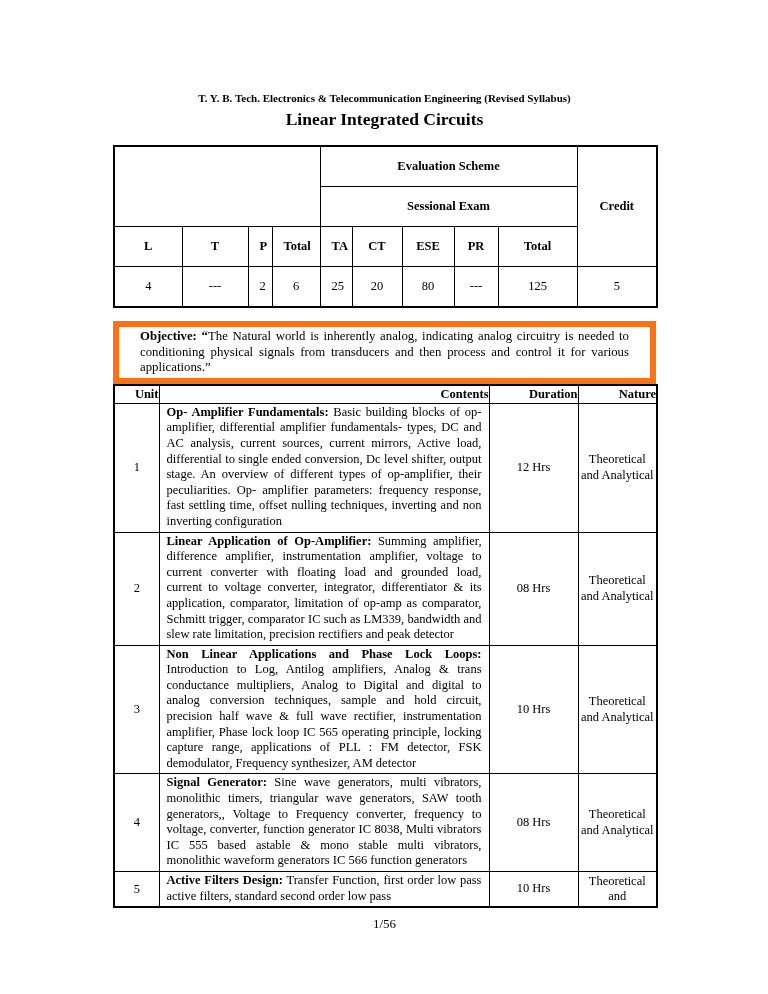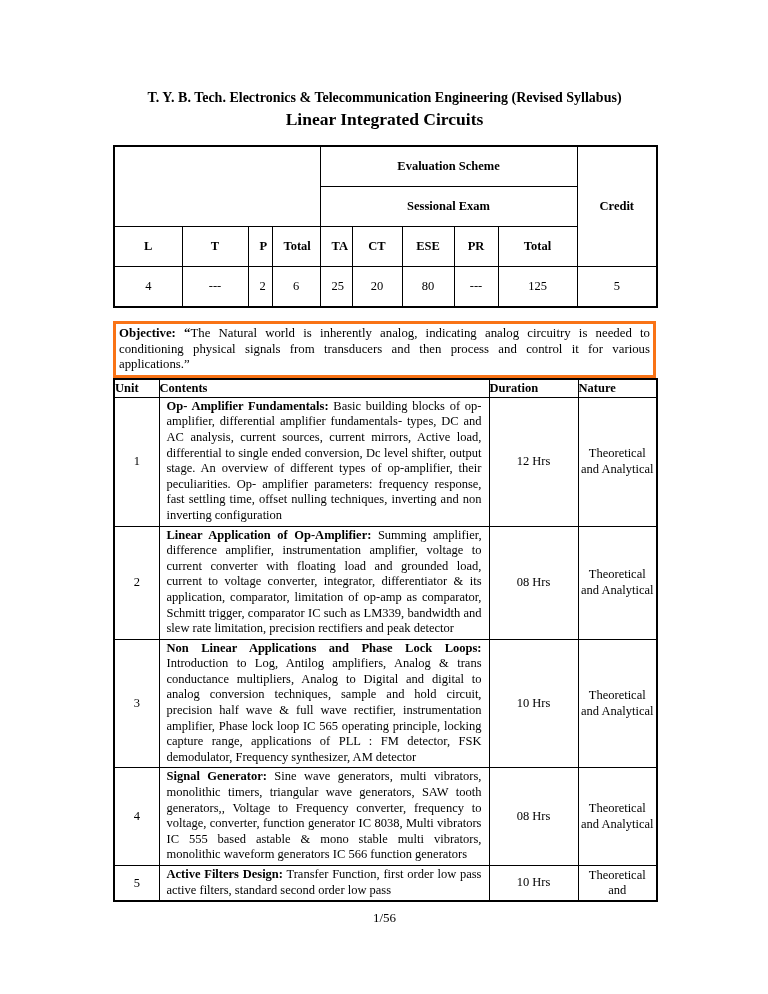--- a/index.html
+++ b/index.html
@@ -18,21 +18,21 @@
   }
   .content {
     position: absolute;
     left: 113px;
     top: 90px;
     width: 543px;
   }
   .h1 {
     text-align: center;
     font-weight: bold;
-    font-size: 14px;
+    font-size: 11px;
     line-height: 16px;
   }
   .h2 {
     text-align: center;
     font-weight: bold;
     font-size: 17.5px;
     line-height: 22px;
     margin-top: 2px;
   }
   table {
@@ -47,23 +47,23 @@
   .eval-table td {
     border: 1px solid #000;
     text-align: center;
     font-size: 12.5px;
     height: 17px;
     padding: 11px;
     overflow: hidden;
   }
   .b { font-weight: bold; }
   .objective-box {
-    border: 3px solid #f97316;
+    border: 6px solid #f97316;
     margin-top: 13px;
-    padding: 2px 3px;
+    padding: 2px 21px;
     font-size: 12.8px;
     line-height: 15.6px;
     text-align: justify;
   }
   .theory-heading {
     margin-top: 12px;
     margin-bottom: 2px;
     font-weight: bold;
     font-size: 13px;
     text-decoration: underline;
@@ -73,21 +73,21 @@
   }
   .theory-table th,
   .theory-table td {
     border: 1px solid #000;
     font-size: 12.5px;
     padding: 0;
     overflow: hidden;
   }
   .theory-table th {
     font-weight: bold;
-    text-align: left;
+    text-align: right;
     height: 17px;
   }
   .unit-cell {
     text-align: center;
     vertical-align: middle;
   }
   .contents-cell {
     text-align: justify;
     vertical-align: top;
     padding: 1px 7px 2px 7px !important;

